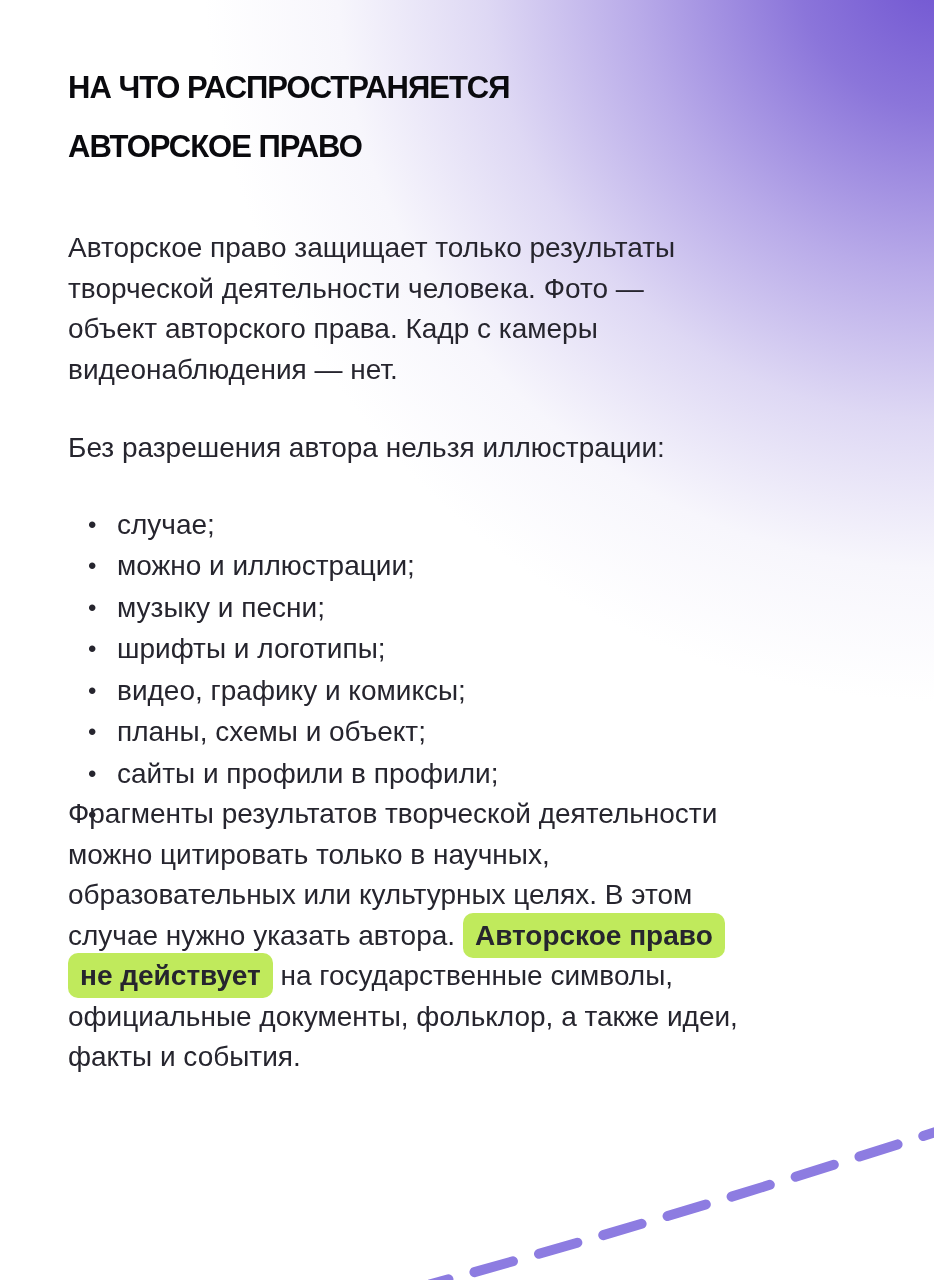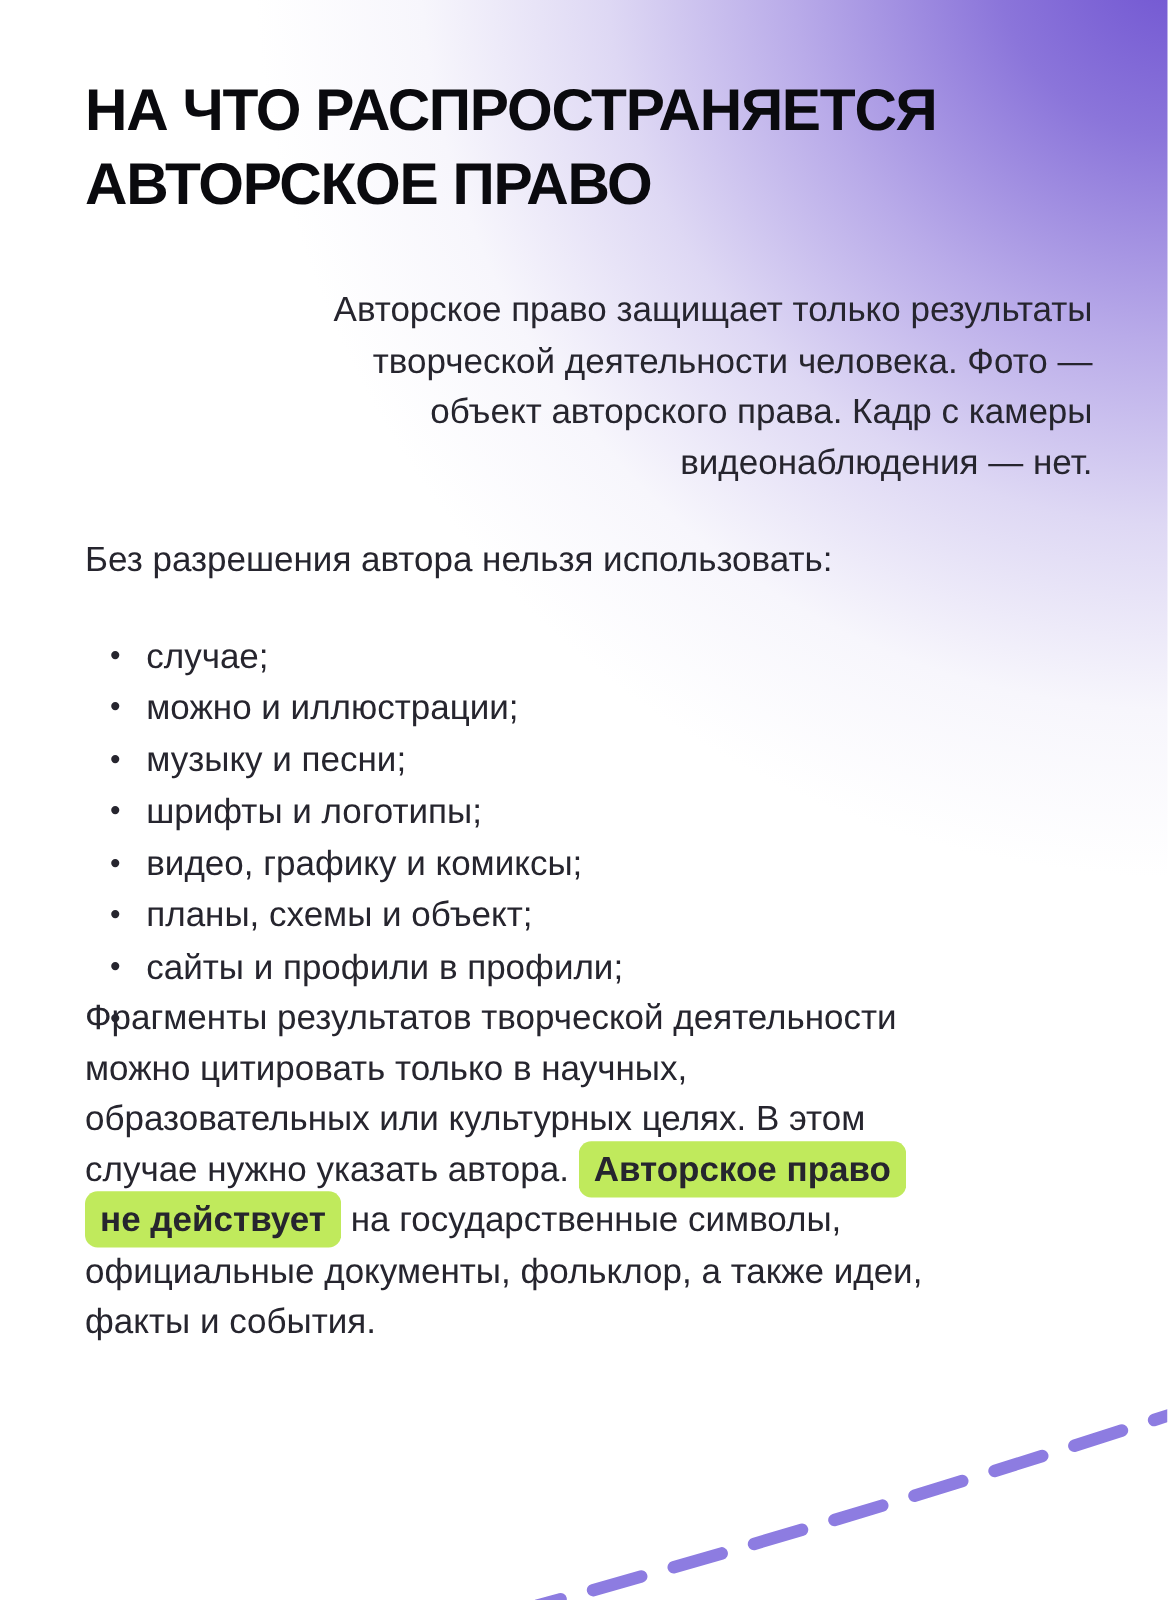--- a/index.html
+++ b/index.html
@@ -23,35 +23,35 @@
     color: var(--text, #26252e);
   }
   .content {
     position: absolute;
     left: 68px;
     top: 0;
     width: 806px;
   }
   .title {
     margin: 58px 0 0 0;
-    font-size: 47px;
+    font-size: 31px;
     line-height: 59px;
     font-weight: 700;
     letter-spacing: -1px;
     color: var(--title-text, #0a0a0e);
     white-space: pre-line;
     text-transform: uppercase;
   }
   .para {
     margin: 0;
     font-size: 28px;
     line-height: 40.5px;
     white-space: pre-line;
   }
-  .intro   { margin-top: 52px; text-align: right; }
+  .intro   { margin-top: 52px; }
   .lead    { margin-top: 38px; }
   .outro   { }
   ul.bullets {
     list-style: none;
     margin: 35px 0 0 0;
     padding: 0;
   }
   ul.bullets li {
     position: relative;
     padding-left: 49px;
@@ -91,21 +91,21 @@
   <div class="content">
 
     <h1 class="title">НА ЧТО РАСПРОСТРАНЯЕТСЯ
 АВТОРСКОЕ ПРАВО</h1>
 
     <p class="para intro">Авторское право защищает только результаты
 творческой деятельности человека. Фото —
 объект авторского права. Кадр с камеры
 видеонаблюдения — нет.</p>
 
-    <p class="para lead">Без разрешения автора нельзя использовать:</p>
+    <p class="para lead">Без разрешения автора нельзя иллюстрации:</p>
 
     <ul class="bullets">
       <li>
         <span class="dot">•</span>
         <span>случае;</span>
       </li>
       <li>
         <span class="dot">•</span>
         <span>можно и иллюстрации;</span>
       </li>

